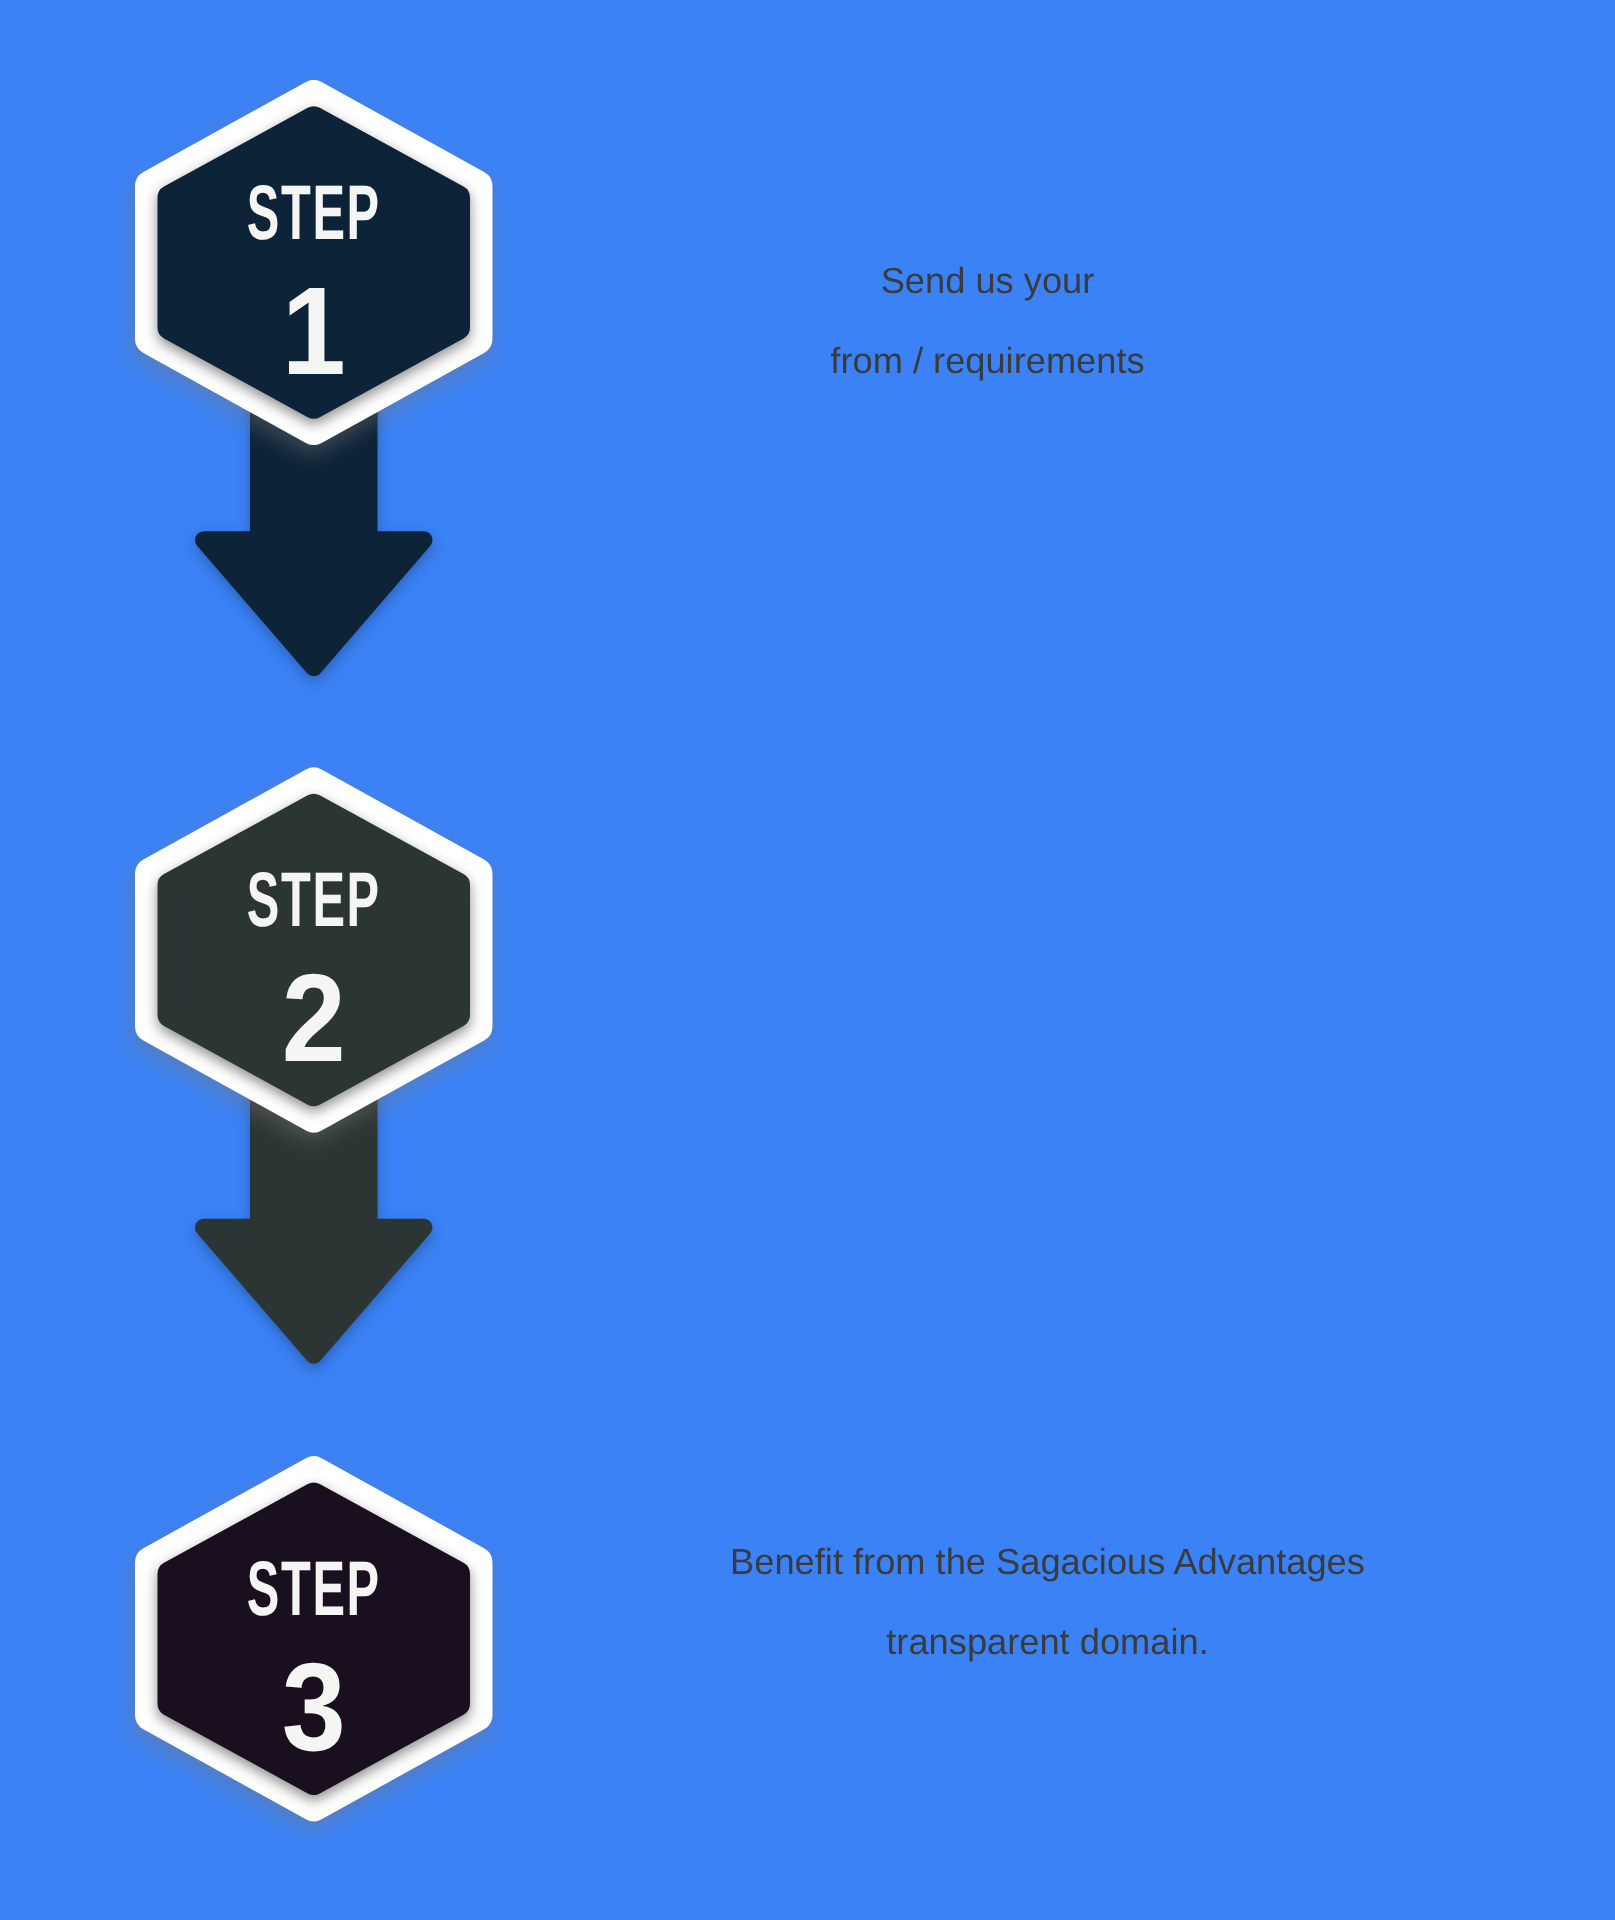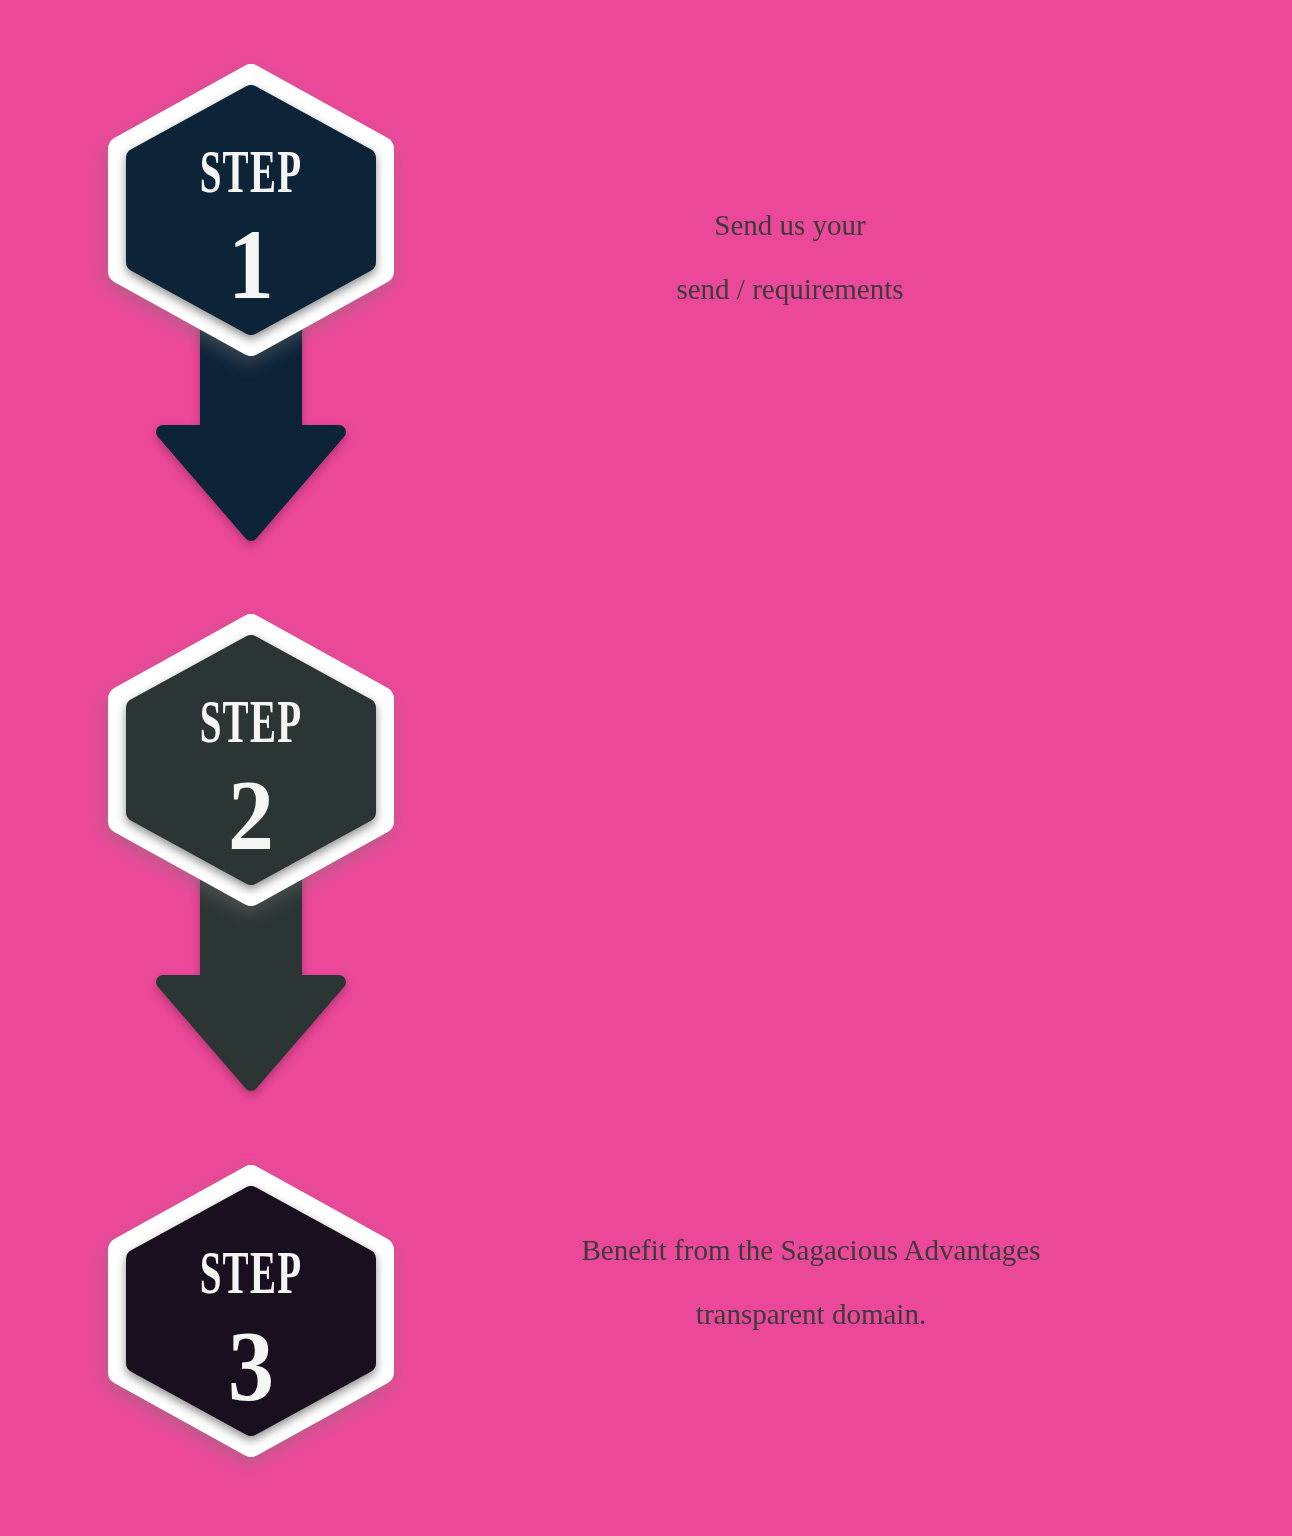--- a/index.html
+++ b/index.html
@@ -1,22 +1,22 @@
 <!DOCTYPE html>
 <html><head>
 <meta charset="utf-8">
 <style>
   html, body { margin: 0; padding: 0; background: #fdfdfd; }
   .canvas {
     position: relative;
     width: 1292px;
     height: 1536px;
-    background: #ec4899;
+    background: #3b82f6;
     overflow: hidden;
-    font-family: Liberation Serif, serif;
+    font-family: Liberation Sans, sans-serif;
   }
 
   
   .step-unit { position: absolute; width: 292px; }
   .unit-1 { left: 105px; top: 61px; }
   .unit-2 { left: 105px; top: 611px; }
   .unit-3 { left: 105px; top: 1162px; }
 
   .badge-svg { display: block; overflow: visible; }
   .hex-white { filter: drop-shadow(-2px 7px 9px rgba(120,120,120,0.45)); }
@@ -43,21 +43,21 @@
   .desc {
     position: absolute; width: 860px;
     text-align: center;
     color: #3b3b3b;
     font-size: 29px; line-height: 64px;
     white-space: nowrap;
     margin-top: 38px;
   }
   .desc-1 { left: 360px; top: 155px; }
   .desc-2 { left: 367px; top: 700px; }
-  .desc-3 { left: 381px; top: 1180px; }
+  .desc-3 { left: 408px; top: 1180px; }
 </style>
 </head>
 <body>
 
 <div class="canvas">
 
   <div class="step-unit unit-1">
     <svg class="badge-svg" viewBox="0 0 292 500" width="292" height="500">
       <path class="arrow" d="M102 238 L102 371 L58 371 L146 473 L234 371 L190 371 L190 238 Z" stroke-width="14" stroke-linejoin="round" fill="#0c2338" stroke="#0c2338"></path>
       <polygon class="hex-white" points="146,16 276,88 276,210 146,282 16,210 16,88" stroke-width="26" stroke-linejoin="round" fill="#ffffff" stroke="#ffffff"></polygon>
@@ -81,21 +81,21 @@
     <svg class="badge-svg" viewBox="0 0 292 300" width="292" height="300">
       <polygon class="hex-white" points="146,16 276,88 276,210 146,282 16,210 16,88" stroke-width="26" stroke-linejoin="round" fill="#ffffff" stroke="#ffffff"></polygon>
       <polygon class="hex-dark" points="146,34 261,97 261,201 146,264 31,201 31,97" stroke-width="20" stroke-linejoin="round" fill="#1a0f1e" stroke="#1a0f1e"></polygon>
     </svg>
     <div class="hex-label">STEP</div>
     <div class="hex-number">3</div>
   </div>
 
   <div class="desc desc-1">
     <div class="desc-line">Send us your</div>
-    <div class="desc-line">send / requirements</div>
+    <div class="desc-line">from / requirements</div>
   </div>
 
 
   <div class="desc desc-3">
     <div class="desc-line">Benefit from the Sagacious Advantages</div>
     <div class="desc-line">transparent domain.</div>
   </div>
 
 </div>
 

